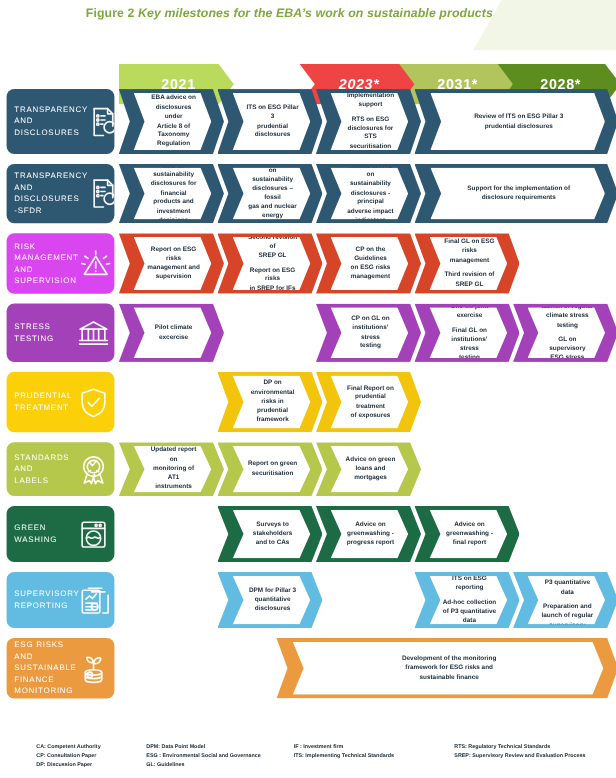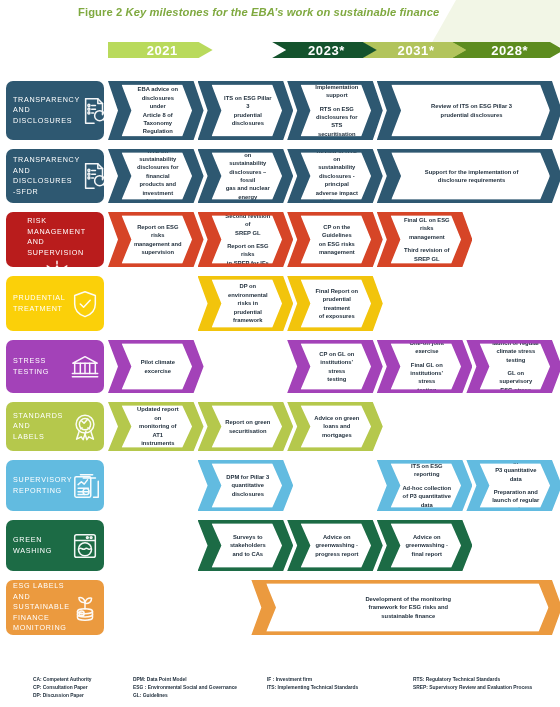--- a/index.html
+++ b/index.html
@@ -33,21 +33,21 @@
   #title .fig { font-style: normal; font-weight: 600; }
 
   
   #years {
     position: absolute;
     left: 108px; top: 42px;
     width: 448px; height: 32px;
   }
   .yr {
     position: absolute;
-    top: 0; height: 16px;
+    top: 16px; height: 37px;
     display: flex; align-items: center; justify-content: center;
     color: #ffffff;
     font-size: 13px;
     font-weight: 700;
     letter-spacing: .6px;
     clip-path: polygon(0 0, calc(100% - 14px) 0, 100% 50%, calc(100% - 14px) 100%, 0 100%, 14px 50%);
   }
   .yr.first { clip-path: polygon(0 0, calc(100% - 14px) 0, 100% 50%, calc(100% - 14px) 100%, 0 100%); }
   .yr span { margin-left: 4px; }
 
@@ -99,28 +99,28 @@
   .chev-in .gap { display: block; height: 5px; }
 </style>
 </head>
 <body>
 
 <div id="page">
 
   <div id="corner-wedge"></div>
 
   <div id="title">
-    <span class="fig">Figure 2</span><span> Key milestones for the EBA’s work on sustainable finance</span>
+    <span class="fig">Figure 2</span><span> Key milestones for the EBA’s work on sustainable products</span>
   </div>
 
   <div id="years">
       <div class="yr first" style="left: 0px; width: 104.6px; background: rgb(185, 218, 92); z-index: 5;">
         <span>2021</span>
       </div>
-      <div class="yr" style="left: 164.2px; width: 104.6px; background: #14532d; z-index: 3;">
+      <div class="yr" style="left: 164.2px; width: 104.6px; background: #ef4444; z-index: 3; font-style: italic;">
         <span>2023*</span>
       </div>
       <div class="yr" style="left: 253.8px; width: 104.6px; background: rgb(178, 196, 92); z-index: 2;">
         <span>2031*</span>
       </div>
       <div class="yr" style="left: 343.4px; width: 112.6px; background: rgb(93, 140, 31); z-index: 1;">
         <span>2028*</span>
       </div>
     </div>
 
@@ -225,21 +225,21 @@
           </div>
           <div class="chev" style="left: 268.8px; width: 185.2px; height: 54px; z-index: 17; clip-path: polygon(0px 0px, calc(100% - 10px) 0px, 100% 50%, calc(100% - 10px) 100%, 0px 100%, 10px 50%); background: rgb(46, 88, 113);">
             <div style="width: 100%; height: 100%; background: rgb(255, 255, 255); display: flex; align-items: center; justify-content: center; padding: 3px 10px 3px 12px; clip-path: polygon(0px 0px, calc(100% - 10px) 0px, 100% 50%, calc(100% - 10px) 100%, 0px 100%, 10px 50%); transform: scale(0.985);">
               <div class="chev-in"><span style="white-space: pre-line;">Support for the implementation of
 disclosure requirements</span></div>
             </div>
           </div>
         </div>
       </div>
       <div class="row" style="height: 64px;">
-        <div class="cat" style="background: #b91c1c; color: rgb(255, 255, 255); height: 55px; flex-direction: column;">
+        <div class="cat" style="background: #d946ef; color: rgb(255, 255, 255); height: 55px;">
           <div class="cat-label">RISK
 MANAGEMENT
 AND
 SUPERVISION</div>
           <div class="cat-icon">
             <svg viewBox="0 0 32 32">
               <path fill="none" stroke="#fff" stroke-width="1.6" stroke-linecap="round" stroke-linejoin="round" d="M16 8.5L27 26H5z"></path>
               <path fill="none" stroke="#fff" stroke-width="1.6" stroke-linecap="round" stroke-linejoin="round" d="M16 14v6"></path>
               <circle fill="#fff" cx="16" cy="23" r="1"></circle>
               <path fill="none" stroke="#fff" stroke-width="1.6" stroke-linecap="round" stroke-linejoin="round" d="M5.5 8.5l3 2M26.5 8.5l-3 2M16 3.5v3M2.5 15.5l3 .8M29.5 15.5l-3 .8"></path>
@@ -270,20 +270,65 @@
           </div>
           <div class="chev" style="left: 268.8px; width: 95.6px; height: 55px; z-index: 17; clip-path: polygon(0px 0px, calc(100% - 10px) 0px, 100% 50%, calc(100% - 10px) 100%, 0px 100%, 10px 50%); background: rgb(214, 69, 39);">
             <div style="width: 100%; height: 100%; background: rgb(255, 255, 255); display: flex; align-items: center; justify-content: center; padding: 3px 10px 3px 12px; clip-path: polygon(0px 0px, calc(100% - 10px) 0px, 100% 50%, calc(100% - 10px) 100%, 0px 100%, 10px 50%); transform: scale(0.985);">
               <div class="chev-in"><span style="white-space: pre-line;">Final GL on ESG
 risks management</span><span class="gap"></span><span style="white-space: pre-line;">Third revision of
 SREP GL</span></div>
             </div>
           </div>
         </div>
       </div>
+      <div class="row" style="height: 62px;">
+        <div class="cat" style="background: rgb(163, 66, 184); color: rgb(255, 255, 255); height: 53px;">
+          <div class="cat-label">STRESS
+TESTING</div>
+          <div class="cat-icon">
+            <svg viewBox="0 0 32 32">
+              <path fill="none" stroke="#fff" stroke-width="1.6" stroke-linecap="round" stroke-linejoin="round" d="M3 12L16 5l13 7z"></path>
+              <path fill="none" stroke="#fff" stroke-width="1.6" stroke-linecap="round" stroke-linejoin="round" d="M5 12v11M11 12v11M16 12v11M21 12v11M27 12v11"></path>
+              <path fill="none" stroke="#fff" stroke-width="1.6" stroke-linecap="round" stroke-linejoin="round" d="M2.5 26.5h27"></path>
+              <path fill="none" stroke="#fff" stroke-width="1.6" stroke-linecap="round" stroke-linejoin="round" d="M2.5 23h27"></path>
+            </svg>
+          </div>
+        </div>
+        <div class="track">
+          <div class="chev" style="left: 0px; width: 95.6px; height: 53px; z-index: 20; clip-path: polygon(0px 0px, calc(100% - 10px) 0px, 100% 50%, calc(100% - 10px) 100%, 0px 100%, 10px 50%); background: rgb(163, 66, 184);">
+            <div style="width: 100%; height: 100%; background: rgb(255, 255, 255); display: flex; align-items: center; justify-content: center; padding: 3px 10px 3px 12px; clip-path: polygon(0px 0px, calc(100% - 10px) 0px, 100% 50%, calc(100% - 10px) 100%, 0px 100%, 10px 50%); transform: scale(0.985);">
+              <div class="chev-in"><span style="white-space: pre-line;">Pilot climate
+excercise</span></div>
+            </div>
+          </div>
+          <div class="chev" style="left: 179.2px; width: 95.6px; height: 53px; z-index: 19; clip-path: polygon(0px 0px, calc(100% - 10px) 0px, 100% 50%, calc(100% - 10px) 100%, 0px 100%, 10px 50%); background: rgb(163, 66, 184);">
+            <div style="width: 100%; height: 100%; background: rgb(255, 255, 255); display: flex; align-items: center; justify-content: center; padding: 3px 10px 3px 12px; clip-path: polygon(0px 0px, calc(100% - 10px) 0px, 100% 50%, calc(100% - 10px) 100%, 0px 100%, 10px 50%); transform: scale(0.985);">
+              <div class="chev-in"><span style="white-space: pre-line;">CP on GL on
+institutions’ stress
+testing</span></div>
+            </div>
+          </div>
+          <div class="chev" style="left: 268.8px; width: 95.6px; height: 53px; z-index: 18; clip-path: polygon(0px 0px, calc(100% - 10px) 0px, 100% 50%, calc(100% - 10px) 100%, 0px 100%, 10px 50%); background: rgb(163, 66, 184);">
+            <div style="width: 100%; height: 100%; background: rgb(255, 255, 255); display: flex; align-items: center; justify-content: center; padding: 3px 10px 3px 12px; clip-path: polygon(0px 0px, calc(100% - 10px) 0px, 100% 50%, calc(100% - 10px) 100%, 0px 100%, 10px 50%); transform: scale(0.985);">
+              <div class="chev-in"><span style="white-space: pre-line;">One-off joint
+exercise</span><span class="gap"></span><span style="white-space: pre-line;">Final GL on
+institutions’ stress
+testing</span></div>
+            </div>
+          </div>
+          <div class="chev" style="left: 358.4px; width: 95.6px; height: 53px; z-index: 17; clip-path: polygon(0px 0px, calc(100% - 10px) 0px, 100% 50%, calc(100% - 10px) 100%, 0px 100%, 10px 50%); background: rgb(163, 66, 184);">
+            <div style="width: 100%; height: 100%; background: rgb(255, 255, 255); display: flex; align-items: center; justify-content: center; padding: 3px 10px 3px 12px; clip-path: polygon(0px 0px, calc(100% - 10px) 0px, 100% 50%, calc(100% - 10px) 100%, 0px 100%, 10px 50%); transform: scale(0.985);">
+              <div class="chev-in"><span style="white-space: pre-line;">Preparation and
+launch of regular
+climate stress testing</span><span class="gap"></span><span style="white-space: pre-line;">GL on supervisory
+ESG stress testing</span></div>
+            </div>
+          </div>
+        </div>
+      </div>
       <div class="row" style="height: 64px;">
         <div class="cat" style="background: rgb(251, 208, 9); color: rgb(255, 255, 255); height: 55px;">
           <div class="cat-label">PRUDENTIAL
 TREATMENT</div>
           <div class="cat-icon">
             <svg viewBox="0 0 32 32">
               <path fill="none" stroke="#fff" stroke-width="1.6" stroke-linecap="round" stroke-linejoin="round" d="M16 3l11 4v9c0 7-5 11.5-11 13.5C10 27.5 5 23 5 16V7z"></path>
               <path fill="none" stroke="#fff" stroke-width="1.6" stroke-linecap="round" stroke-linejoin="round" d="M11 16l3.5 3.5L21.5 12"></path>
             </svg>
           </div>
@@ -295,65 +340,20 @@
 environmental
 risks in prudential
 framework</span></div>
             </div>
           </div>
           <div class="chev" style="left: 179.2px; width: 95.6px; height: 55px; z-index: 19; clip-path: polygon(0px 0px, calc(100% - 10px) 0px, 100% 50%, calc(100% - 10px) 100%, 0px 100%, 10px 50%); background: rgb(242, 196, 12);">
             <div style="width: 100%; height: 100%; background: rgb(255, 255, 255); display: flex; align-items: center; justify-content: center; padding: 3px 10px 3px 12px; clip-path: polygon(0px 0px, calc(100% - 10px) 0px, 100% 50%, calc(100% - 10px) 100%, 0px 100%, 10px 50%); transform: scale(0.985);">
               <div class="chev-in"><span style="white-space: pre-line;">Final Report on
 prudential treatment
 of exposures</span></div>
-            </div>
-          </div>
-        </div>
-      </div>
-      <div class="row" style="height: 62px;">
-        <div class="cat" style="background: rgb(163, 66, 184); color: rgb(255, 255, 255); height: 53px;">
-          <div class="cat-label">STRESS
-TESTING</div>
-          <div class="cat-icon">
-            <svg viewBox="0 0 32 32">
-              <path fill="none" stroke="#fff" stroke-width="1.6" stroke-linecap="round" stroke-linejoin="round" d="M3 12L16 5l13 7z"></path>
-              <path fill="none" stroke="#fff" stroke-width="1.6" stroke-linecap="round" stroke-linejoin="round" d="M5 12v11M11 12v11M16 12v11M21 12v11M27 12v11"></path>
-              <path fill="none" stroke="#fff" stroke-width="1.6" stroke-linecap="round" stroke-linejoin="round" d="M2.5 26.5h27"></path>
-              <path fill="none" stroke="#fff" stroke-width="1.6" stroke-linecap="round" stroke-linejoin="round" d="M2.5 23h27"></path>
-            </svg>
-          </div>
-        </div>
-        <div class="track">
-          <div class="chev" style="left: 0px; width: 95.6px; height: 53px; z-index: 20; clip-path: polygon(0px 0px, calc(100% - 10px) 0px, 100% 50%, calc(100% - 10px) 100%, 0px 100%, 10px 50%); background: rgb(163, 66, 184);">
-            <div style="width: 100%; height: 100%; background: rgb(255, 255, 255); display: flex; align-items: center; justify-content: center; padding: 3px 10px 3px 12px; clip-path: polygon(0px 0px, calc(100% - 10px) 0px, 100% 50%, calc(100% - 10px) 100%, 0px 100%, 10px 50%); transform: scale(0.985);">
-              <div class="chev-in"><span style="white-space: pre-line;">Pilot climate
-excercise</span></div>
-            </div>
-          </div>
-          <div class="chev" style="left: 179.2px; width: 95.6px; height: 53px; z-index: 19; clip-path: polygon(0px 0px, calc(100% - 10px) 0px, 100% 50%, calc(100% - 10px) 100%, 0px 100%, 10px 50%); background: rgb(163, 66, 184);">
-            <div style="width: 100%; height: 100%; background: rgb(255, 255, 255); display: flex; align-items: center; justify-content: center; padding: 3px 10px 3px 12px; clip-path: polygon(0px 0px, calc(100% - 10px) 0px, 100% 50%, calc(100% - 10px) 100%, 0px 100%, 10px 50%); transform: scale(0.985);">
-              <div class="chev-in"><span style="white-space: pre-line;">CP on GL on
-institutions’ stress
-testing</span></div>
-            </div>
-          </div>
-          <div class="chev" style="left: 268.8px; width: 95.6px; height: 53px; z-index: 18; clip-path: polygon(0px 0px, calc(100% - 10px) 0px, 100% 50%, calc(100% - 10px) 100%, 0px 100%, 10px 50%); background: rgb(163, 66, 184);">
-            <div style="width: 100%; height: 100%; background: rgb(255, 255, 255); display: flex; align-items: center; justify-content: center; padding: 3px 10px 3px 12px; clip-path: polygon(0px 0px, calc(100% - 10px) 0px, 100% 50%, calc(100% - 10px) 100%, 0px 100%, 10px 50%); transform: scale(0.985);">
-              <div class="chev-in"><span style="white-space: pre-line;">One-off joint
-exercise</span><span class="gap"></span><span style="white-space: pre-line;">Final GL on
-institutions’ stress
-testing</span></div>
-            </div>
-          </div>
-          <div class="chev" style="left: 358.4px; width: 95.6px; height: 53px; z-index: 17; clip-path: polygon(0px 0px, calc(100% - 10px) 0px, 100% 50%, calc(100% - 10px) 100%, 0px 100%, 10px 50%); background: rgb(163, 66, 184);">
-            <div style="width: 100%; height: 100%; background: rgb(255, 255, 255); display: flex; align-items: center; justify-content: center; padding: 3px 10px 3px 12px; clip-path: polygon(0px 0px, calc(100% - 10px) 0px, 100% 50%, calc(100% - 10px) 100%, 0px 100%, 10px 50%); transform: scale(0.985);">
-              <div class="chev-in"><span style="white-space: pre-line;">Preparation and
-launch of regular
-climate stress testing</span><span class="gap"></span><span style="white-space: pre-line;">GL on supervisory
-ESG stress testing</span></div>
             </div>
           </div>
         </div>
       </div>
       <div class="row" style="height: 58px;">
         <div class="cat" style="background: rgb(181, 200, 76); color: rgb(255, 255, 255); height: 49px;">
           <div class="cat-label">STANDARDS
 AND
 LABELS</div>
           <div class="cat-icon">
@@ -378,20 +378,59 @@
           <div class="chev" style="left: 89.6px; width: 95.6px; height: 49px; z-index: 19; clip-path: polygon(0px 0px, calc(100% - 10px) 0px, 100% 50%, calc(100% - 10px) 100%, 0px 100%, 10px 50%); background: rgb(181, 200, 76);">
             <div style="width: 100%; height: 100%; background: rgb(255, 255, 255); display: flex; align-items: center; justify-content: center; padding: 3px 10px 3px 12px; clip-path: polygon(0px 0px, calc(100% - 10px) 0px, 100% 50%, calc(100% - 10px) 100%, 0px 100%, 10px 50%); transform: scale(0.985);">
               <div class="chev-in"><span style="white-space: pre-line;">Report on green
 securitisation</span></div>
             </div>
           </div>
           <div class="chev" style="left: 179.2px; width: 95.6px; height: 49px; z-index: 18; clip-path: polygon(0px 0px, calc(100% - 10px) 0px, 100% 50%, calc(100% - 10px) 100%, 0px 100%, 10px 50%); background: rgb(181, 200, 76);">
             <div style="width: 100%; height: 100%; background: rgb(255, 255, 255); display: flex; align-items: center; justify-content: center; padding: 3px 10px 3px 12px; clip-path: polygon(0px 0px, calc(100% - 10px) 0px, 100% 50%, calc(100% - 10px) 100%, 0px 100%, 10px 50%); transform: scale(0.985);">
               <div class="chev-in"><span style="white-space: pre-line;">Advice on green
 loans and mortgages</span></div>
+            </div>
+          </div>
+        </div>
+      </div>
+      <div class="row" style="height: 60px;">
+        <div class="cat" style="background: rgb(28, 107, 69); color: rgb(255, 255, 255); height: 51px;">
+          <div class="cat-label">GREEN
+WASHING</div>
+          <div class="cat-icon">
+            <svg viewBox="0 0 32 32">
+              <rect fill="none" stroke="#fff" stroke-width="1.6" stroke-linecap="round" stroke-linejoin="round" x="5" y="4" width="22" height="24" rx="2"></rect>
+              <path fill="none" stroke="#fff" stroke-width="1.6" stroke-linecap="round" stroke-linejoin="round" d="M5 10h22"></path>
+              <circle fill="none" stroke="#fff" stroke-width="1.6" stroke-linecap="round" stroke-linejoin="round" cx="22.5" cy="7" r="1"></circle>
+              <circle fill="none" stroke="#fff" stroke-width="1.6" stroke-linecap="round" stroke-linejoin="round" cx="18.5" cy="7" r="1"></circle>
+              <circle fill="none" stroke="#fff" stroke-width="1.6" stroke-linecap="round" stroke-linejoin="round" cx="16" cy="19.5" r="7"></circle>
+              <path fill="none" stroke="#fff" stroke-width="1.6" stroke-linecap="round" stroke-linejoin="round" d="M10 19c2-2 3.5 2 6 0s4 2 6 0"></path>
+            </svg>
+          </div>
+        </div>
+        <div class="track">
+          <div class="chev" style="left: 89.6px; width: 95.6px; height: 51px; z-index: 20; clip-path: polygon(0px 0px, calc(100% - 10px) 0px, 100% 50%, calc(100% - 10px) 100%, 0px 100%, 10px 50%); background: rgb(28, 107, 69);">
+            <div style="width: 100%; height: 100%; background: rgb(255, 255, 255); display: flex; align-items: center; justify-content: center; padding: 3px 10px 3px 12px; clip-path: polygon(0px 0px, calc(100% - 10px) 0px, 100% 50%, calc(100% - 10px) 100%, 0px 100%, 10px 50%); transform: scale(0.985);">
+              <div class="chev-in"><span style="white-space: pre-line;">Surveys to
+stakeholders
+and to CAs</span></div>
+            </div>
+          </div>
+          <div class="chev" style="left: 179.2px; width: 95.6px; height: 51px; z-index: 19; clip-path: polygon(0px 0px, calc(100% - 10px) 0px, 100% 50%, calc(100% - 10px) 100%, 0px 100%, 10px 50%); background: rgb(28, 107, 69);">
+            <div style="width: 100%; height: 100%; background: rgb(255, 255, 255); display: flex; align-items: center; justify-content: center; padding: 3px 10px 3px 12px; clip-path: polygon(0px 0px, calc(100% - 10px) 0px, 100% 50%, calc(100% - 10px) 100%, 0px 100%, 10px 50%); transform: scale(0.985);">
+              <div class="chev-in"><span style="white-space: pre-line;">Advice on
+greenwashing -
+progress report</span></div>
+            </div>
+          </div>
+          <div class="chev" style="left: 268.8px; width: 95.6px; height: 51px; z-index: 18; clip-path: polygon(0px 0px, calc(100% - 10px) 0px, 100% 50%, calc(100% - 10px) 100%, 0px 100%, 10px 50%); background: rgb(28, 107, 69);">
+            <div style="width: 100%; height: 100%; background: rgb(255, 255, 255); display: flex; align-items: center; justify-content: center; padding: 3px 10px 3px 12px; clip-path: polygon(0px 0px, calc(100% - 10px) 0px, 100% 50%, calc(100% - 10px) 100%, 0px 100%, 10px 50%); transform: scale(0.985);">
+              <div class="chev-in"><span style="white-space: pre-line;">Advice on
+greenwashing -
+final report</span></div>
             </div>
           </div>
         </div>
       </div>
       <div class="row" style="height: 60px;">
         <div class="cat" style="background: rgb(98, 187, 224); color: rgb(255, 255, 255); height: 51px;">
           <div class="cat-label">SUPERVISORY
 REPORTING</div>
           <div class="cat-icon">
             <svg viewBox="0 0 32 32">
@@ -425,62 +464,23 @@
             <div style="width: 100%; height: 100%; background: rgb(255, 255, 255); display: flex; align-items: center; justify-content: center; padding: 3px 10px 3px 12px; clip-path: polygon(0px 0px, calc(100% - 10px) 0px, 100% 50%, calc(100% - 10px) 100%, 0px 100%, 10px 50%); transform: scale(0.985);">
               <div class="chev-in"><span style="white-space: pre-line;">Ad-hoc collection of
 P3 quantitative data</span><span class="gap"></span><span style="white-space: pre-line;">Preparation and
 launch of regular
 supervisory
 reporting on ESG</span></div>
             </div>
           </div>
         </div>
       </div>
-      <div class="row" style="height: 60px;">
-        <div class="cat" style="background: rgb(28, 107, 69); color: rgb(255, 255, 255); height: 51px;">
-          <div class="cat-label">GREEN
-WASHING</div>
-          <div class="cat-icon">
-            <svg viewBox="0 0 32 32">
-              <rect fill="none" stroke="#fff" stroke-width="1.6" stroke-linecap="round" stroke-linejoin="round" x="5" y="4" width="22" height="24" rx="2"></rect>
-              <path fill="none" stroke="#fff" stroke-width="1.6" stroke-linecap="round" stroke-linejoin="round" d="M5 10h22"></path>
-              <circle fill="none" stroke="#fff" stroke-width="1.6" stroke-linecap="round" stroke-linejoin="round" cx="22.5" cy="7" r="1"></circle>
-              <circle fill="none" stroke="#fff" stroke-width="1.6" stroke-linecap="round" stroke-linejoin="round" cx="18.5" cy="7" r="1"></circle>
-              <circle fill="none" stroke="#fff" stroke-width="1.6" stroke-linecap="round" stroke-linejoin="round" cx="16" cy="19.5" r="7"></circle>
-              <path fill="none" stroke="#fff" stroke-width="1.6" stroke-linecap="round" stroke-linejoin="round" d="M10 19c2-2 3.5 2 6 0s4 2 6 0"></path>
-            </svg>
-          </div>
-        </div>
-        <div class="track">
-          <div class="chev" style="left: 89.6px; width: 95.6px; height: 51px; z-index: 20; clip-path: polygon(0px 0px, calc(100% - 10px) 0px, 100% 50%, calc(100% - 10px) 100%, 0px 100%, 10px 50%); background: rgb(28, 107, 69);">
-            <div style="width: 100%; height: 100%; background: rgb(255, 255, 255); display: flex; align-items: center; justify-content: center; padding: 3px 10px 3px 12px; clip-path: polygon(0px 0px, calc(100% - 10px) 0px, 100% 50%, calc(100% - 10px) 100%, 0px 100%, 10px 50%); transform: scale(0.985);">
-              <div class="chev-in"><span style="white-space: pre-line;">Surveys to
-stakeholders
-and to CAs</span></div>
-            </div>
-          </div>
-          <div class="chev" style="left: 179.2px; width: 95.6px; height: 51px; z-index: 19; clip-path: polygon(0px 0px, calc(100% - 10px) 0px, 100% 50%, calc(100% - 10px) 100%, 0px 100%, 10px 50%); background: rgb(28, 107, 69);">
-            <div style="width: 100%; height: 100%; background: rgb(255, 255, 255); display: flex; align-items: center; justify-content: center; padding: 3px 10px 3px 12px; clip-path: polygon(0px 0px, calc(100% - 10px) 0px, 100% 50%, calc(100% - 10px) 100%, 0px 100%, 10px 50%); transform: scale(0.985);">
-              <div class="chev-in"><span style="white-space: pre-line;">Advice on
-greenwashing -
-progress report</span></div>
-            </div>
-          </div>
-          <div class="chev" style="left: 268.8px; width: 95.6px; height: 51px; z-index: 18; clip-path: polygon(0px 0px, calc(100% - 10px) 0px, 100% 50%, calc(100% - 10px) 100%, 0px 100%, 10px 50%); background: rgb(28, 107, 69);">
-            <div style="width: 100%; height: 100%; background: rgb(255, 255, 255); display: flex; align-items: center; justify-content: center; padding: 3px 10px 3px 12px; clip-path: polygon(0px 0px, calc(100% - 10px) 0px, 100% 50%, calc(100% - 10px) 100%, 0px 100%, 10px 50%); transform: scale(0.985);">
-              <div class="chev-in"><span style="white-space: pre-line;">Advice on
-greenwashing -
-final report</span></div>
-            </div>
-          </div>
-        </div>
-      </div>
       <div class="row" style="height: 64px;">
         <div class="cat" style="background: rgb(235, 154, 63); color: rgb(255, 255, 255); height: 55px;">
-          <div class="cat-label">ESG LABELS AND
+          <div class="cat-label">ESG RISKS AND
 SUSTAINABLE
 FINANCE
 MONITORING</div>
           <div class="cat-icon">
             <svg viewBox="0 0 32 32">
               <path fill="none" stroke="#fff" stroke-width="1.6" stroke-linecap="round" stroke-linejoin="round" d="M16 17V9"></path>
               <path fill="none" stroke="#fff" stroke-width="1.6" stroke-linecap="round" stroke-linejoin="round" d="M16 10c-.5-4-3.5-5.5-6.5-5 0 3.5 2.5 5.5 6.5 5z"></path>
               <path fill="none" stroke="#fff" stroke-width="1.6" stroke-linecap="round" stroke-linejoin="round" d="M16 11c.5-4.5 3.5-6 7-5.5.3 4-3 6-7 5.5z"></path>
               <ellipse fill="none" stroke="#fff" stroke-width="1.6" stroke-linecap="round" stroke-linejoin="round" cx="16" cy="19.5" rx="8" ry="2.6"></ellipse>
               <path fill="none" stroke="#fff" stroke-width="1.6" stroke-linecap="round" stroke-linejoin="round" d="M8 19.5v3.5c0 1.4 3.6 2.6 8 2.6s8-1.2 8-2.6v-3.5"></path>

